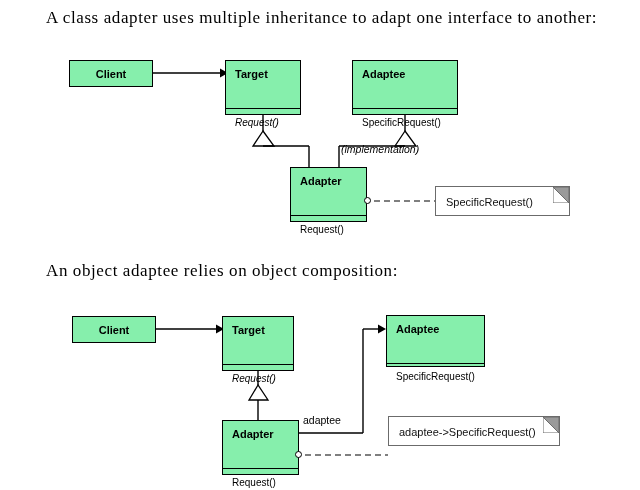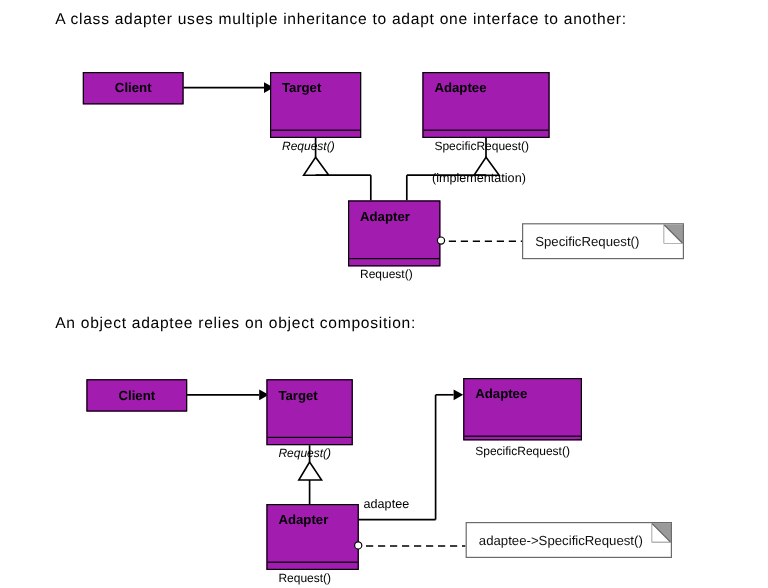--- a/index.html
+++ b/index.html
@@ -10,40 +10,40 @@
   body {
     width: 640px;
     height: 490px;
     position: relative;
     overflow: hidden;
     font-family: "Liberation Sans", sans-serif;
     color: #000000;
   }
   .caption {
     position: absolute;
-    font-family: Liberation Sans, sans-serif;
-    font-size: 13px;
+    font-family: Liberation Serif, serif;
+    font-size: 17px;
     letter-spacing: 0.6px;
     color: #000000;
     white-space: nowrap;
   }
   #caption-1 { left: 46px; top: 8px; }
   #caption-2 { left: 46px; top: 261px; }
 
   .diagram-svg {
     position: absolute;
     left: 0;
     top: 0;
   }
 
   .cls-box {
     position: absolute;
     box-sizing: border-box;
     border: 1.4px solid #000000;
-    background: #a21caf;
+    background: #86efac;
   }
   .cls-name {
     box-sizing: border-box;
     height: 27px;
     line-height: 27px;
     padding-left: 9px;
     font-size: 11px;
     font-weight: bold;
     color: #000000;
     white-space: nowrap;
@@ -186,21 +186,21 @@
   <div class="cls-ops">SpecificRequest()</div>
 </div>
 
 <div class="cls-box" id="d1-adapter" style="left:290px; top:167px; width:77px; height:55px;">
   <div class="cls-name">Adapter</div>
   <div class="cls-ops">Request()</div>
 </div>
 
 <div class="socket" style="left:364px; top:197px;"></div>
 
-<div class="edge-label" style="left:360px; top:143px;">(implementation)</div>
+<div class="edge-label" style="left:341px; top:143px;font-style:italic;">(implementation)</div>
 
 <div class="note-box" id="d1-note" style="left:435px; top:186px; width:135px; height:30px;">
   <div class="note-text">SpecificRequest()</div>
   <svg class="note-fold" viewBox="0 0 16 16">
     <polygon points="0,0 16,0 16,16" fill="#9a9a9a" stroke="#6b6b6b" stroke-width="1"></polygon>
     <polygon points="0,0 16,16 0,16" fill="#ffffff" stroke="#6b6b6b" stroke-width="1"></polygon>
   </svg>
 </div>
 
 <div class="cls-box single" id="d2-client" style="left:72px; top:316px; width:84px; height:27px;">
@@ -219,19 +219,19 @@
 
 <div class="cls-box" id="d2-adapter" style="left:222px; top:420px; width:77px; height:55px;">
   <div class="cls-name">Adapter</div>
   <div class="cls-ops">Request()</div>
 </div>
 
 <div class="socket" style="left:295px; top:451px;"></div>
 
 <div class="edge-label" style="left:303px; top:414px;">adaptee</div>
 
-<div class="note-box" id="d2-note" style="left:388px; top:435px; width:172px; height:30px;">
+<div class="note-box" id="d2-note" style="left:388px; top:416px; width:172px; height:30px;">
   <div class="note-text">adaptee-&gt;SpecificRequest()</div>
   <svg class="note-fold" viewBox="0 0 16 16">
     <polygon points="0,0 16,0 16,16" fill="#9a9a9a" stroke="#6b6b6b" stroke-width="1"></polygon>
     <polygon points="0,0 16,16 0,16" fill="#ffffff" stroke="#6b6b6b" stroke-width="1"></polygon>
   </svg>
 </div>
 
 </body></html>

